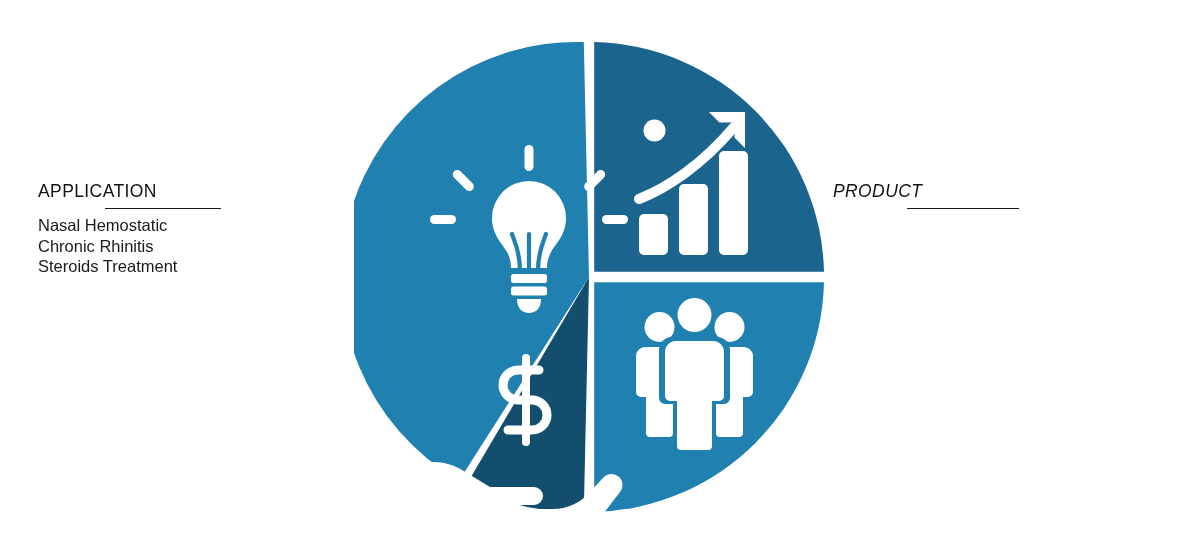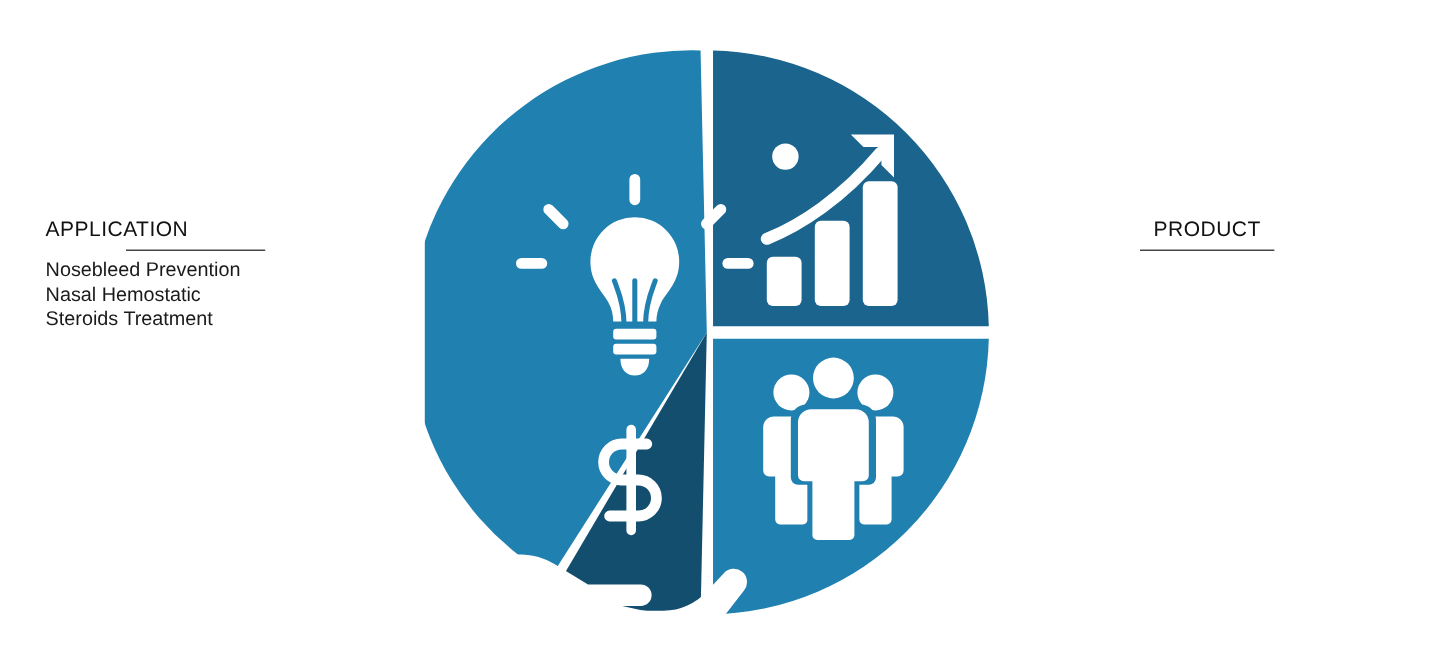--- a/index.html
+++ b/index.html
@@ -28,24 +28,25 @@
     position: absolute;
     color: #1a1a1a;
   }
   .text-block.left {
     left: 38px;
     top: 182px;
     width: 250px;
     text-align: left;
   }
   .text-block.right {
-    left: 876px;
+    left: 833px;
     top: 182px;
     width: 260px;
-    text-align: center;
+    text-align: left;
+    font-style: italic;
   }
 
   .block-title {
     font-size: 17.5px;
     letter-spacing: 0.4px;
     font-weight: 400;
     line-height: 1.1;
     color: #121212;
     margin: 0;
     white-space: nowrap;
@@ -89,22 +90,22 @@
 </style>
 </head>
 <body style="background: rgb(255, 255, 255);">
 
 <div class="infographic">
 
   <div class="text-block left">
     <div class="block-title">APPLICATION</div>
     <hr class="block-rule">
     <ul class="block-list">
-      <li>Nosebleed Prevention</li>
       <li>Nasal Hemostatic</li>
+      <li>Chronic Rhinitis</li>
       <li>Steroids Treatment</li>
     </ul>
   </div>
 
   <div class="text-block right">
     <div class="block-title">PRODUCT</div>
     <hr class="block-rule">
   </div>
 
   <div class="pie-wrap">

